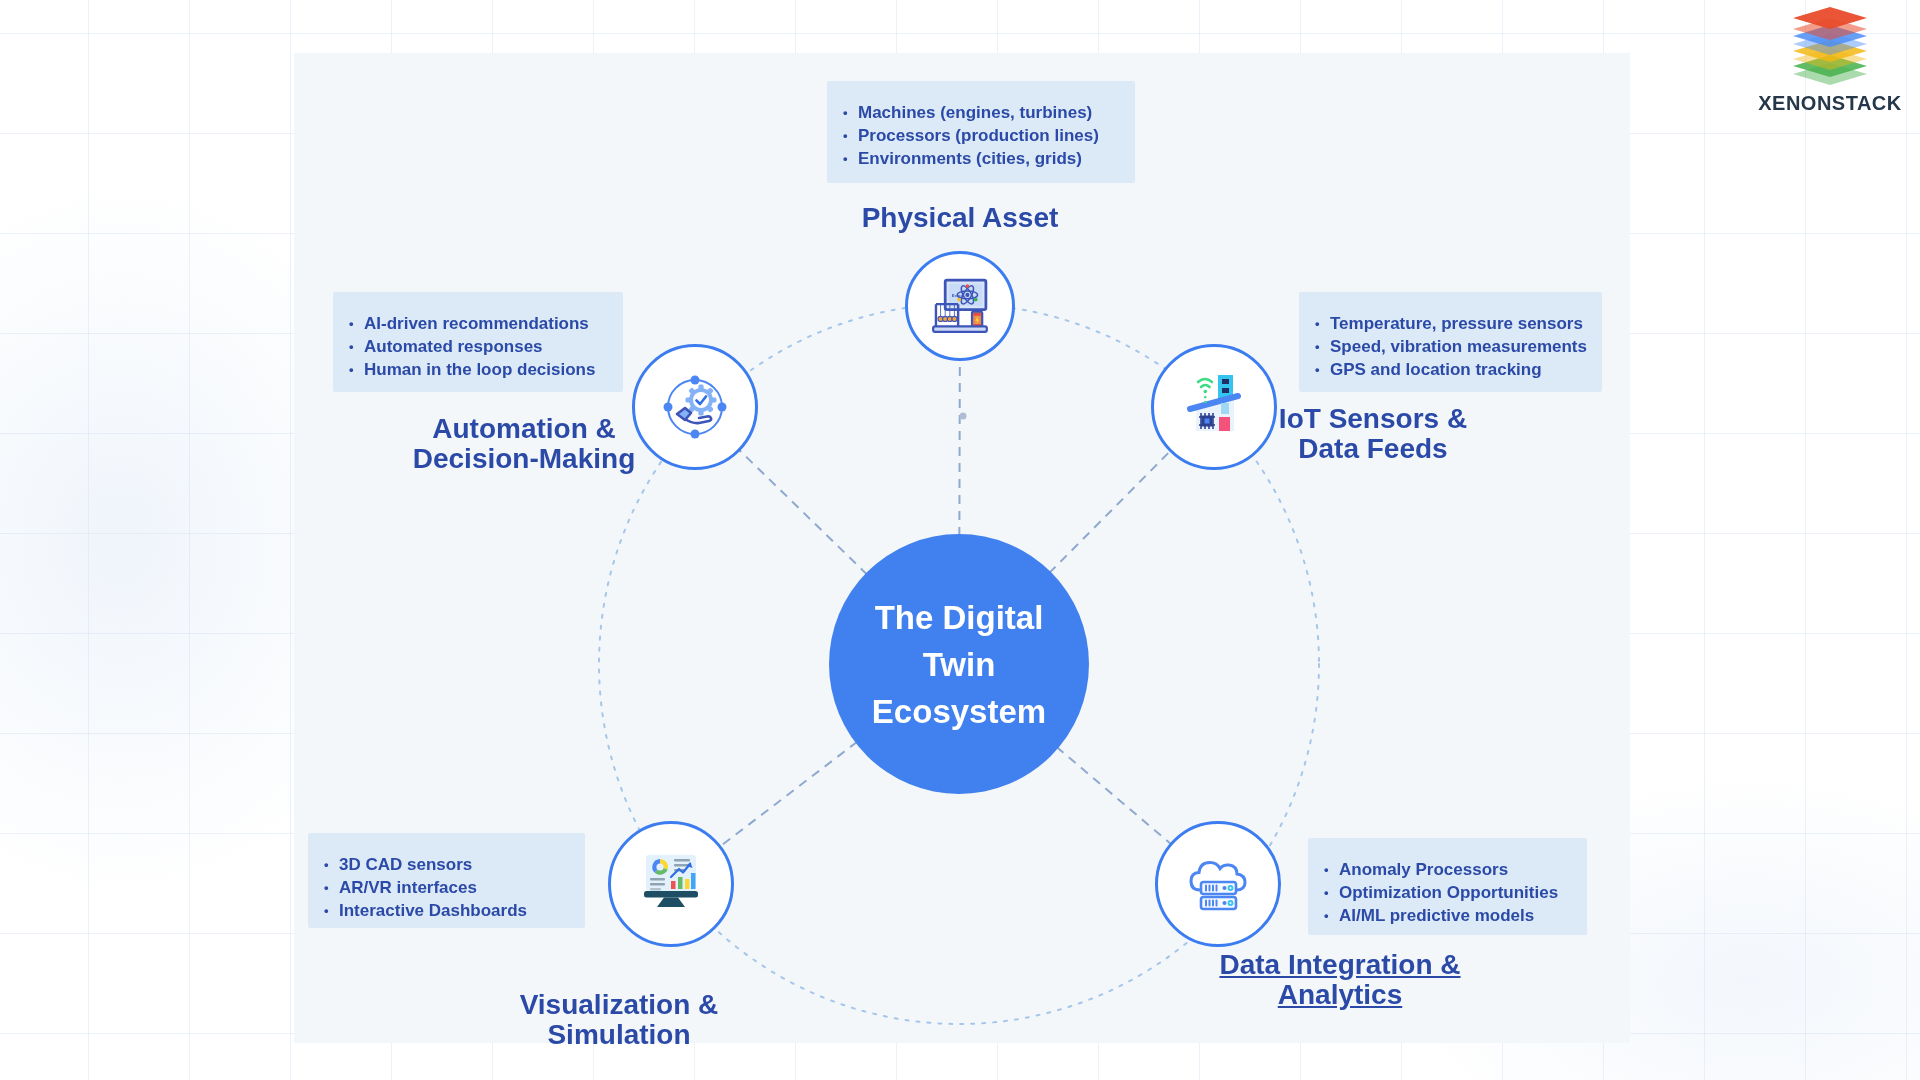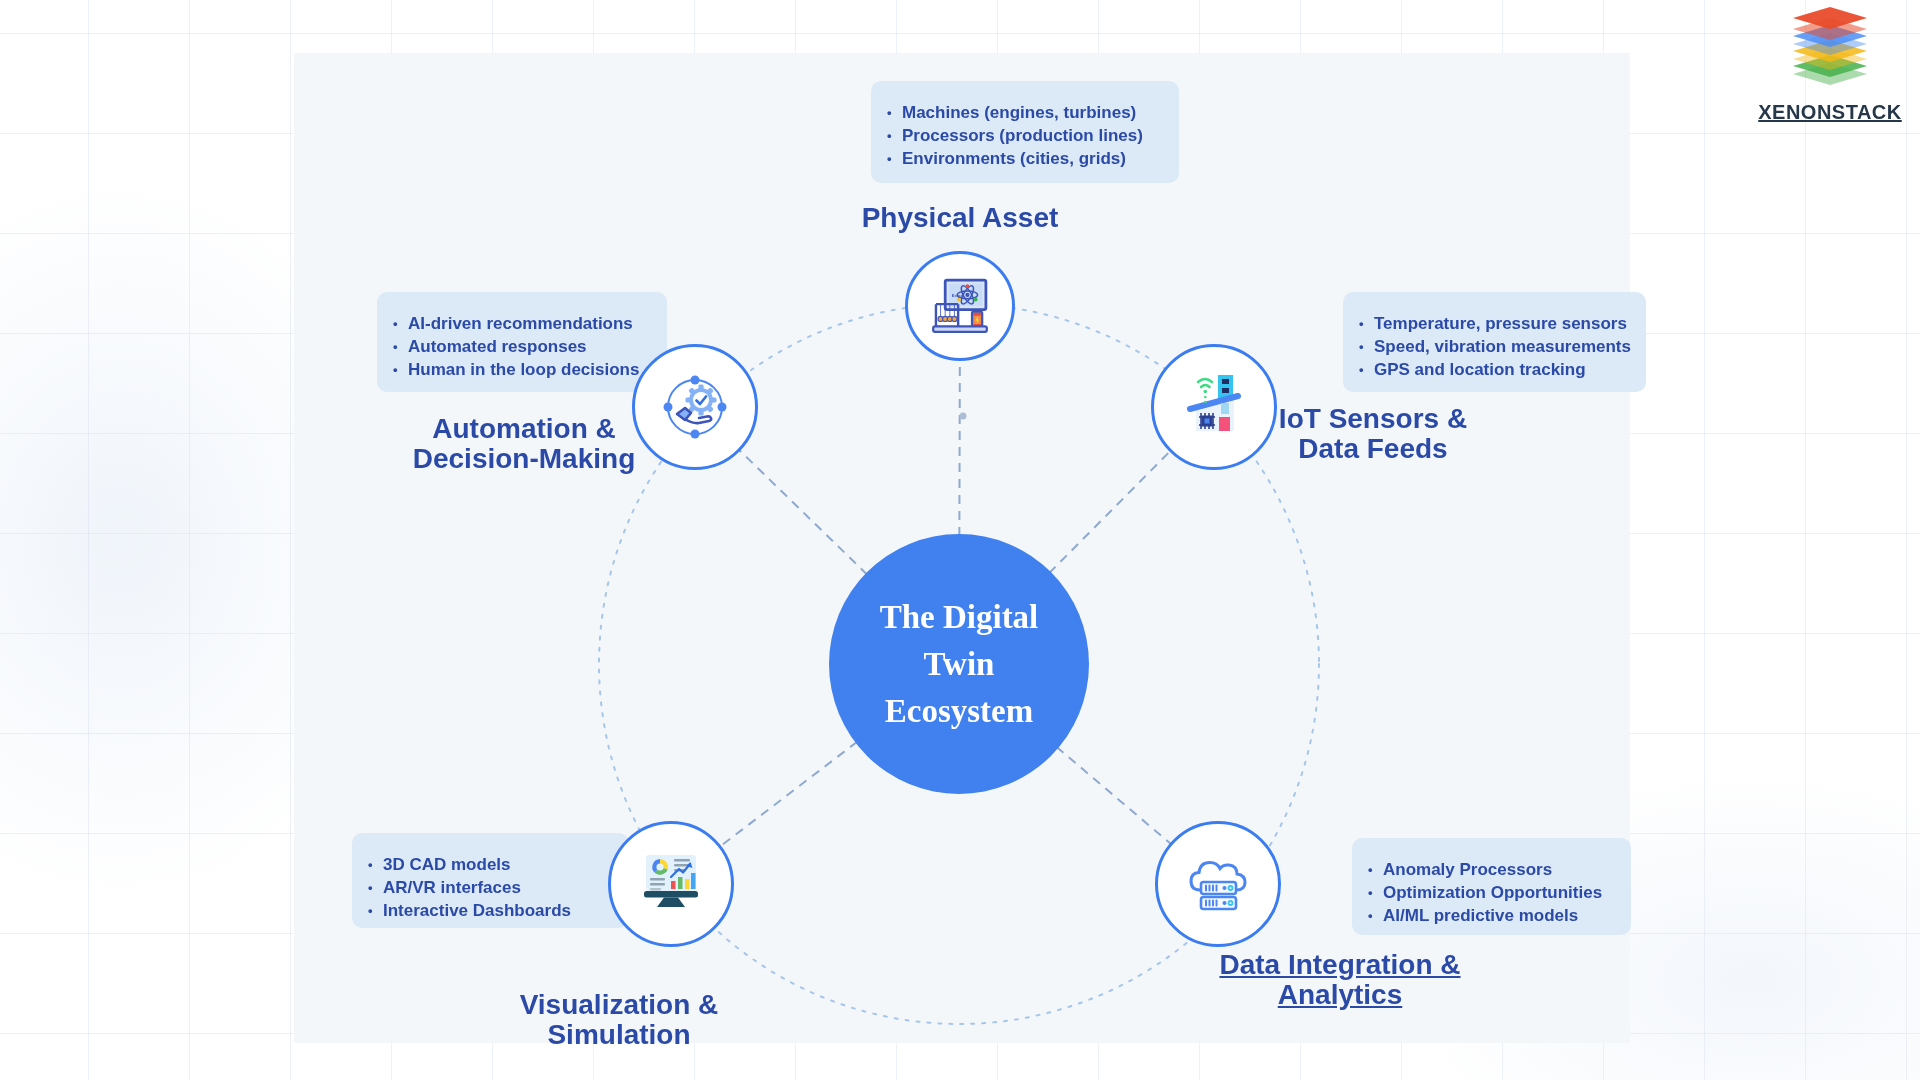--- a/index.html
+++ b/index.html
@@ -35,21 +35,20 @@
   
   svg.connectors { position: absolute; left: 0; top: 0; pointer-events: none; }
 
   
   .center-circle {
     position: absolute; left: 829px; top: 534px; width: 260px; height: 260px;
     border-radius: 50%;
     background: #4080ef;
     display: flex; align-items: center; justify-content: center;
     text-align: center;
-    font-family: Liberation Serif, serif;
   }
   .center-circle h1 {
     color: #ffffff; font-size: 33px; line-height: 47px; font-weight: bold;
     width: 215px;
   }
 
   
   .node-circle {
     position: absolute; border-radius: 50%;
     background: #ffffff; border: 3px solid #3b7cf0;
@@ -58,23 +57,22 @@
   .node-circle.physical      { left: 905px;  top: 251px; width: 110px; height: 110px; }
   .node-circle.automation    { left: 632px;  top: 344px; width: 126px; height: 126px; }
   .node-circle.iot           { left: 1151px; top: 344px; width: 126px; height: 126px; }
   .node-circle.visualization { left: 608px;  top: 821px; width: 126px; height: 126px; }
   .node-circle.data          { left: 1155px; top: 821px; width: 126px; height: 126px; }
 
   
   .bullet-box {
     position: absolute;
     background: #dce9f6;
-    border-radius: 10px;
+    border-radius: 2px;
     padding: 20px 10px 16px 14px;
-    margin-left: 44px;
   }
   .bullet-box ul { list-style: none; }
   .bullet-box li {
     color: #2b4aa8; font-size: 17px; font-weight: bold; line-height: 23px;
     padding-left: 17px; position: relative; white-space: nowrap;
   }
   .bullet-box li::before {
     content: "•"; position: absolute; left: 2px; top: 0;
     font-size: 13px; color: #2b4aa8;
   }
@@ -95,22 +93,22 @@
   .node-label.iot           { left: 1203px; top: 404px; }
   .node-label.visualization { left: 449px;  top: 950px; margin-top: 40px; }
   .node-label.data          { left: 1170px; top: 950px; text-decoration: underline; }
 
   
   .logo {
     position: absolute; left: 1752px; top: 5px; width: 156px;
     text-align: center;
   }
   .logo .brand {
-    margin-top: 12px;
-    color: #263749; font-size: 20px; font-weight: bold; letter-spacing: 0.5px; text-decoration: underline;
+    margin-top: 3px;
+    color: #263749; font-size: 20px; font-weight: bold; letter-spacing: 0.5px;
   }
 
   .icon-svg { display: block; }
 </style>
 </head>
 <body>
 
 <div class="bg-grid"></div>
 <div class="bg-tint"></div>
 
@@ -266,21 +264,21 @@
 
     <g fill="none" stroke="#3d55b8" stroke-width="2.6" stroke-linecap="round" stroke-linejoin="round">
       <path d="M30 52 q8 5 14 4 l10 -2 q3 -1 2 -3 q-1 -2 -4 -1.5 l-8 1.5"></path>
       <path d="M22 47 l8 -6 6 5 -6 7 z" fill="#85b2f7"></path>
     </g>
   </svg>
 </div>
 
 <div class="bullet-box visualization">
   <ul>
-    <li>3D CAD models</li>
+    <li>3D CAD sensors</li>
     <li>AR/VR interfaces</li>
     <li>Interactive Dashboards</li>
   </ul>
 </div>
 <div class="node-label visualization">Visualization &amp;
 Simulation</div>
 <div class="node-circle visualization">
   <svg class="icon-svg" width="80" height="80" viewBox="0 0 80 80">
 
     <rect x="15" y="11" width="50" height="36" rx="3" fill="#e3f1fd"></rect>

